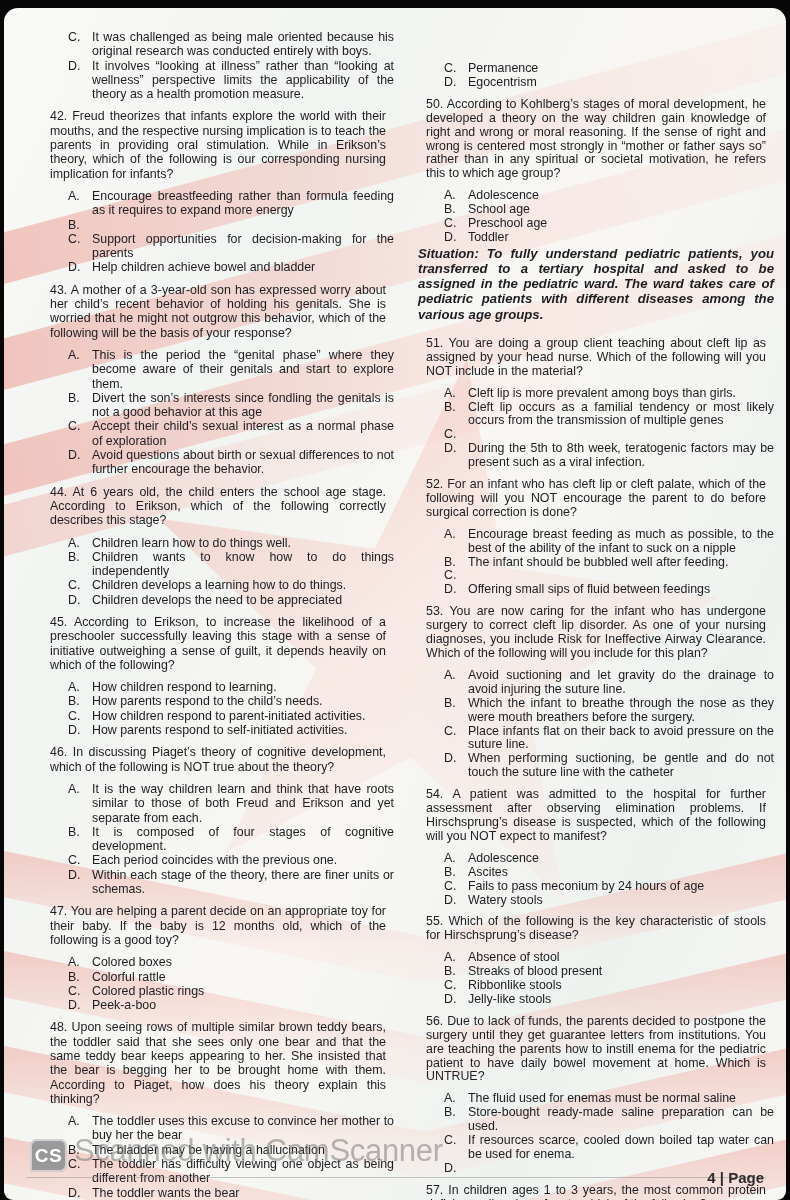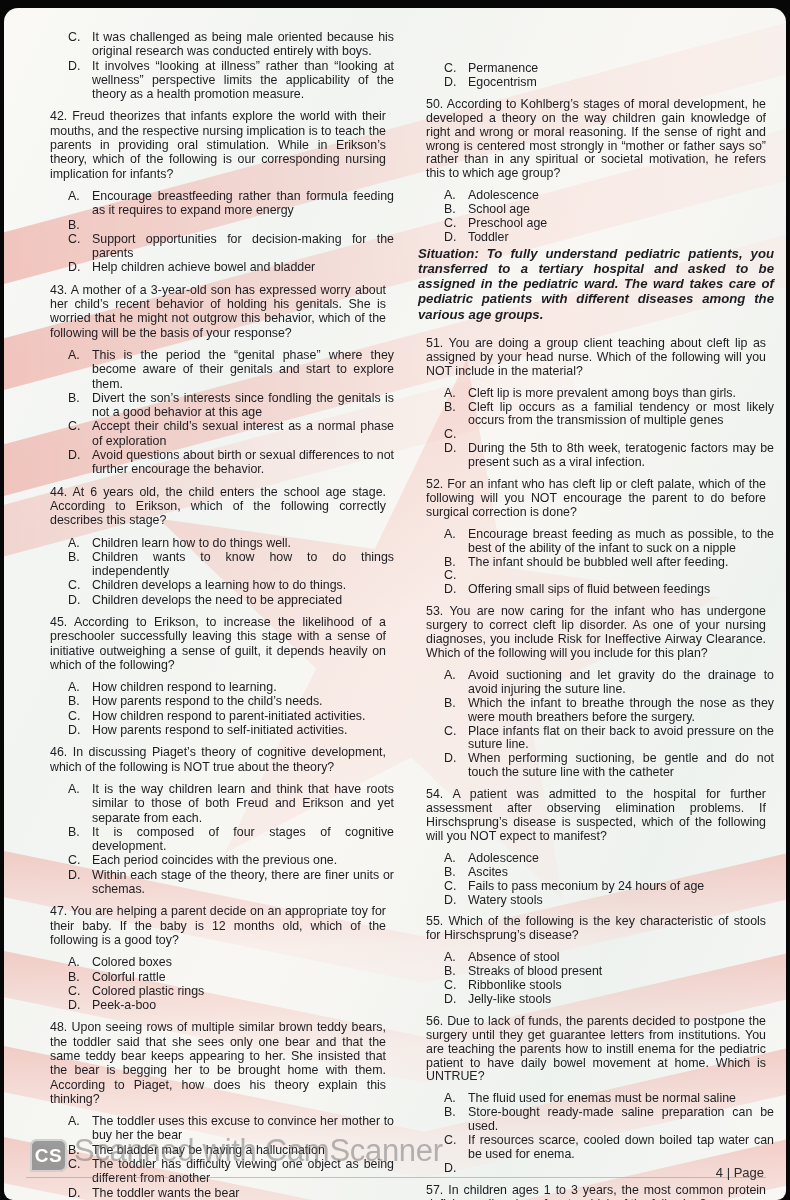--- a/index.html
+++ b/index.html
@@ -56,22 +56,22 @@
   .situation{
     font-weight:bold;font-style:italic;
     margin:1px 0 15px 0;font-size:13.2px;line-height:15.2px;
   }
   
   .footer-line{
     position:absolute;left:22px;right:20px;bottom:22px;z-index:1;
     border-top:1.5px solid rgba(152,152,146,0.55);
   }
   .page-num{
-    position:absolute;right:22px;bottom:20px;z-index:1;
-    font-size:13px;font-weight:normal;color:#2b2b2e;
+    position:absolute;right:22px;bottom:14px;z-index:1;
+    font-size:15px;font-weight:bold;color:#2b2b2e;
   }
   
   .cs-logo{
     position:absolute;left:30px;top:1139px;width:37px;height:33px;z-index:5;
     background:rgba(141,142,143,0.88);border-radius:7px 7px 7px 2px;
     display:flex;align-items:center;justify-content:center;
     box-shadow:inset 0 0 0 2px rgba(255,255,255,0.55);
   }
   .cs-logo span{color:#fff;font-weight:bold;font-size:19px;letter-spacing:.5px;}
   .cs-text{

